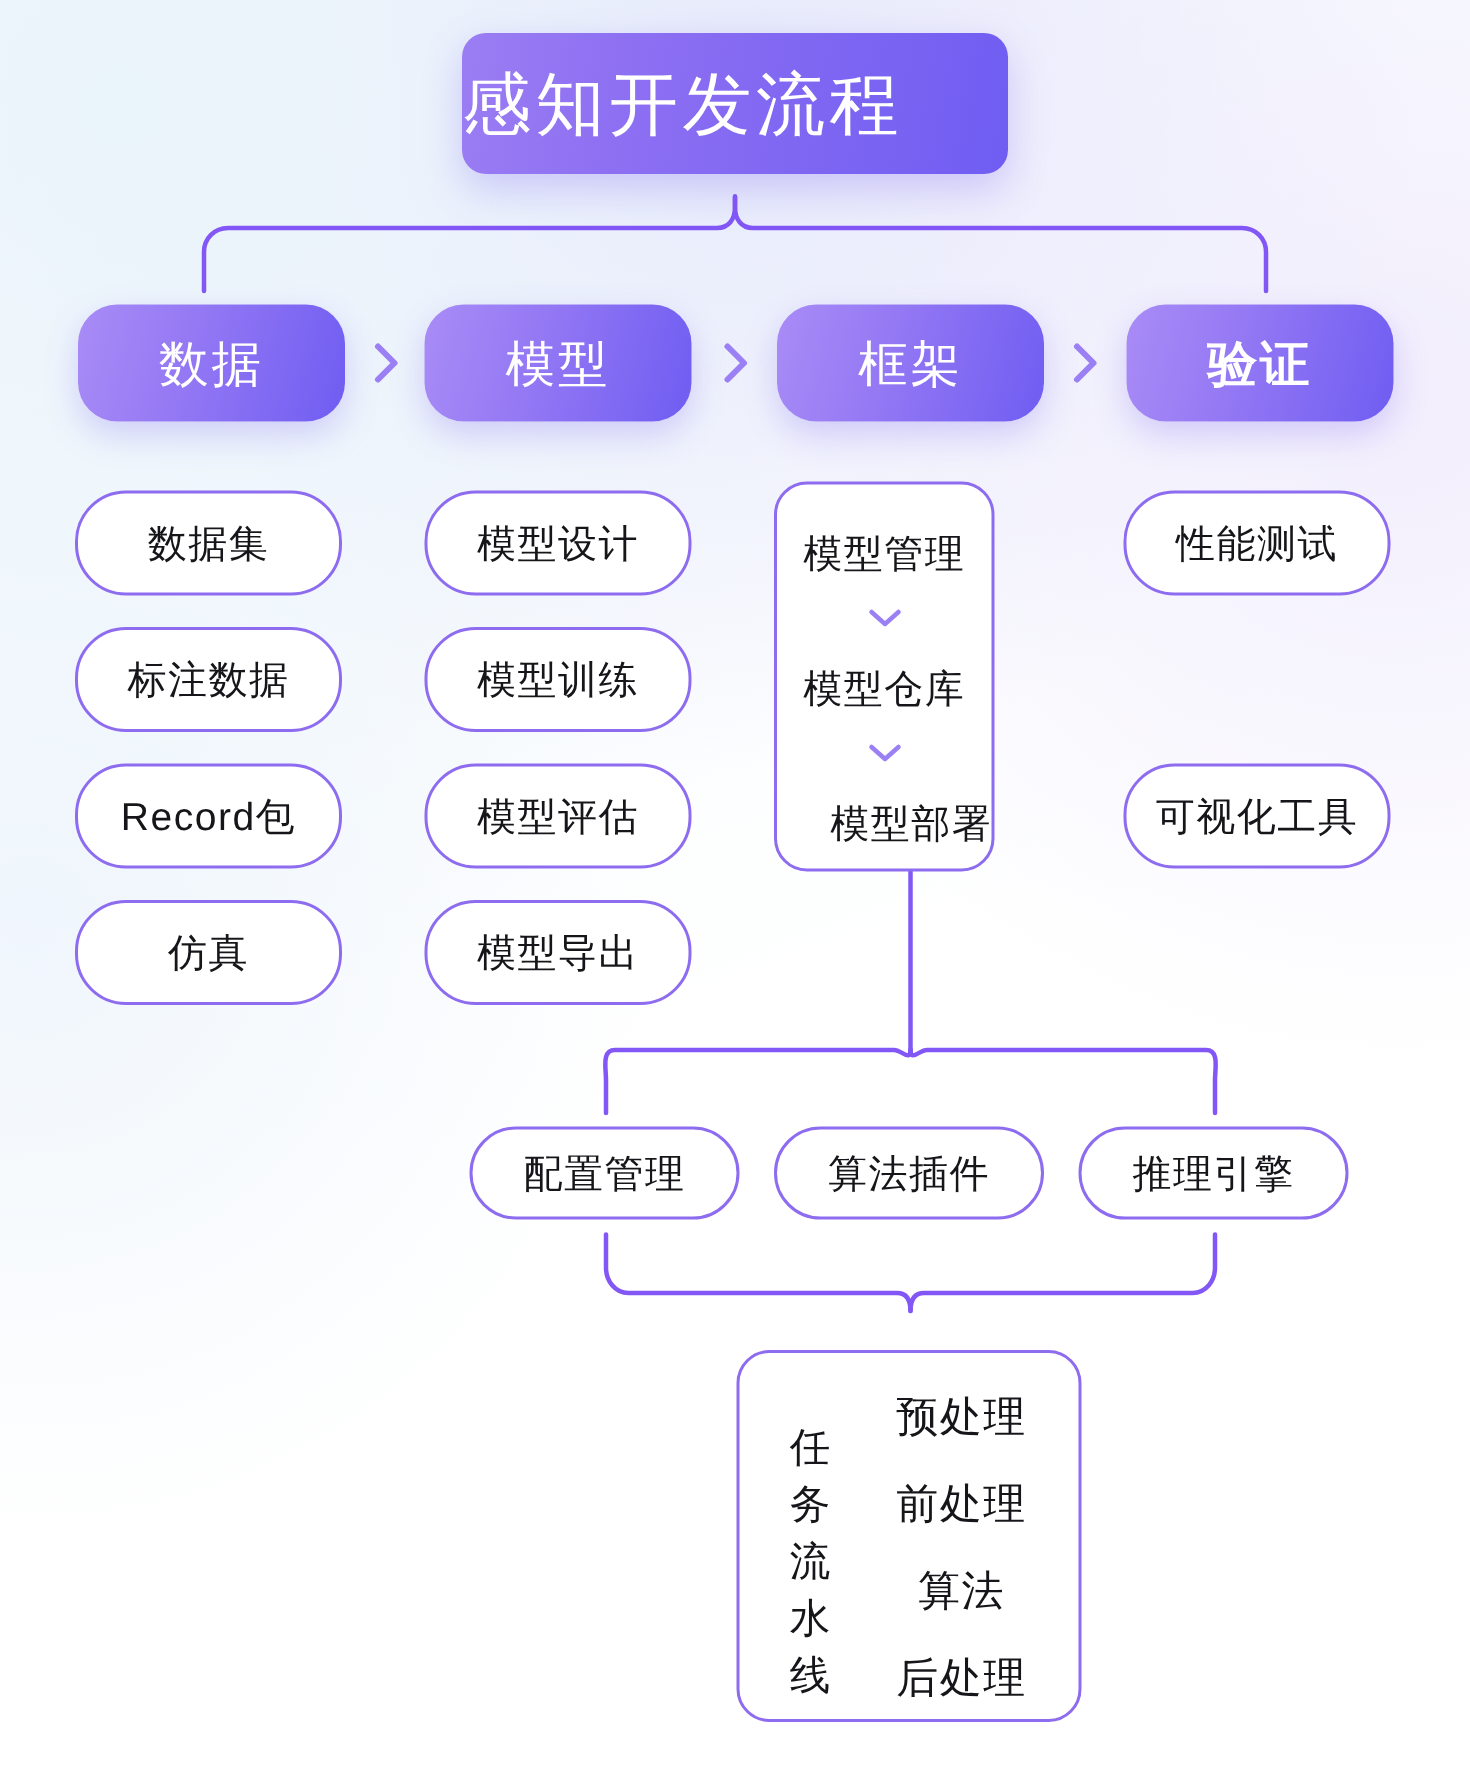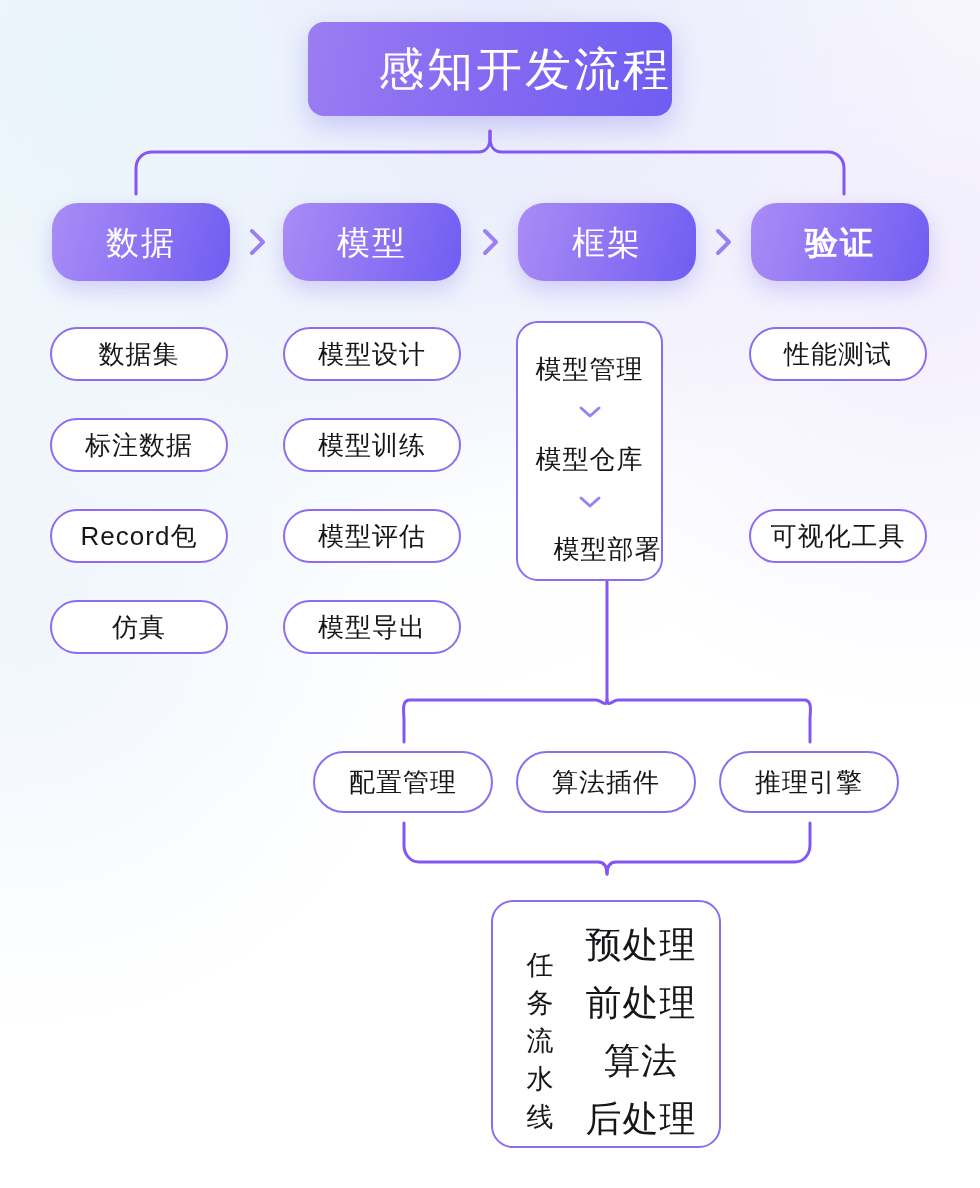--- a/index.html
+++ b/index.html
@@ -39,21 +39,21 @@
     position: absolute;
     left: 308px;
     top: 22px;
     width: 364px;
     height: 94px;
     border-radius: 16px;
     background: linear-gradient(100deg, #9b7df3 0%, #8b6ef2 35%, #6f5df2 100%);
     box-shadow: 0 10px 26px rgba(116,94,240,0.28);
     display: flex;
     align-items: center;
-    justify-content: flex-end;
+    justify-content: flex-start;
   }
   .title-chip span {
     color: #ffffff;
     font-size: 46px;
     letter-spacing: 3px;
     font-weight: 400;
     line-height: 1;
   }
 
   
@@ -91,21 +91,21 @@
     justify-content: center;
   }
   .chev.c0 { left: 244px; }
   .chev.c1 { left: 477px; }
   .chev.c2 { left: 710px; }
   .chev svg { display: block; }
 
   
   .pill {
     position: absolute;
-    height: 54px;
+    height: 70px;
     border-radius: 34px;
     border: 2px solid #8d6cf0;
     background: #ffffff;
     display: flex;
     align-items: center;
     justify-content: center;
     box-sizing: border-box;
   }
   .pill span {
     color: #16161a;
@@ -195,21 +195,21 @@
     position: absolute;
     left: 78px;
     top: 14px;
     width: 140px;
   }
   .pipe-step {
     height: 58px;
     display: flex;
     align-items: center;
     justify-content: center;
-    font-size: 36px;
+    font-size: 28px;
     color: #16161a;
     letter-spacing: 1px;
   }
 </style>
 </head>
 <body>
 
 <div id="root">
 
   <svg id="wires" viewBox="0 0 980 1188" width="980" height="1188" fill="none">

